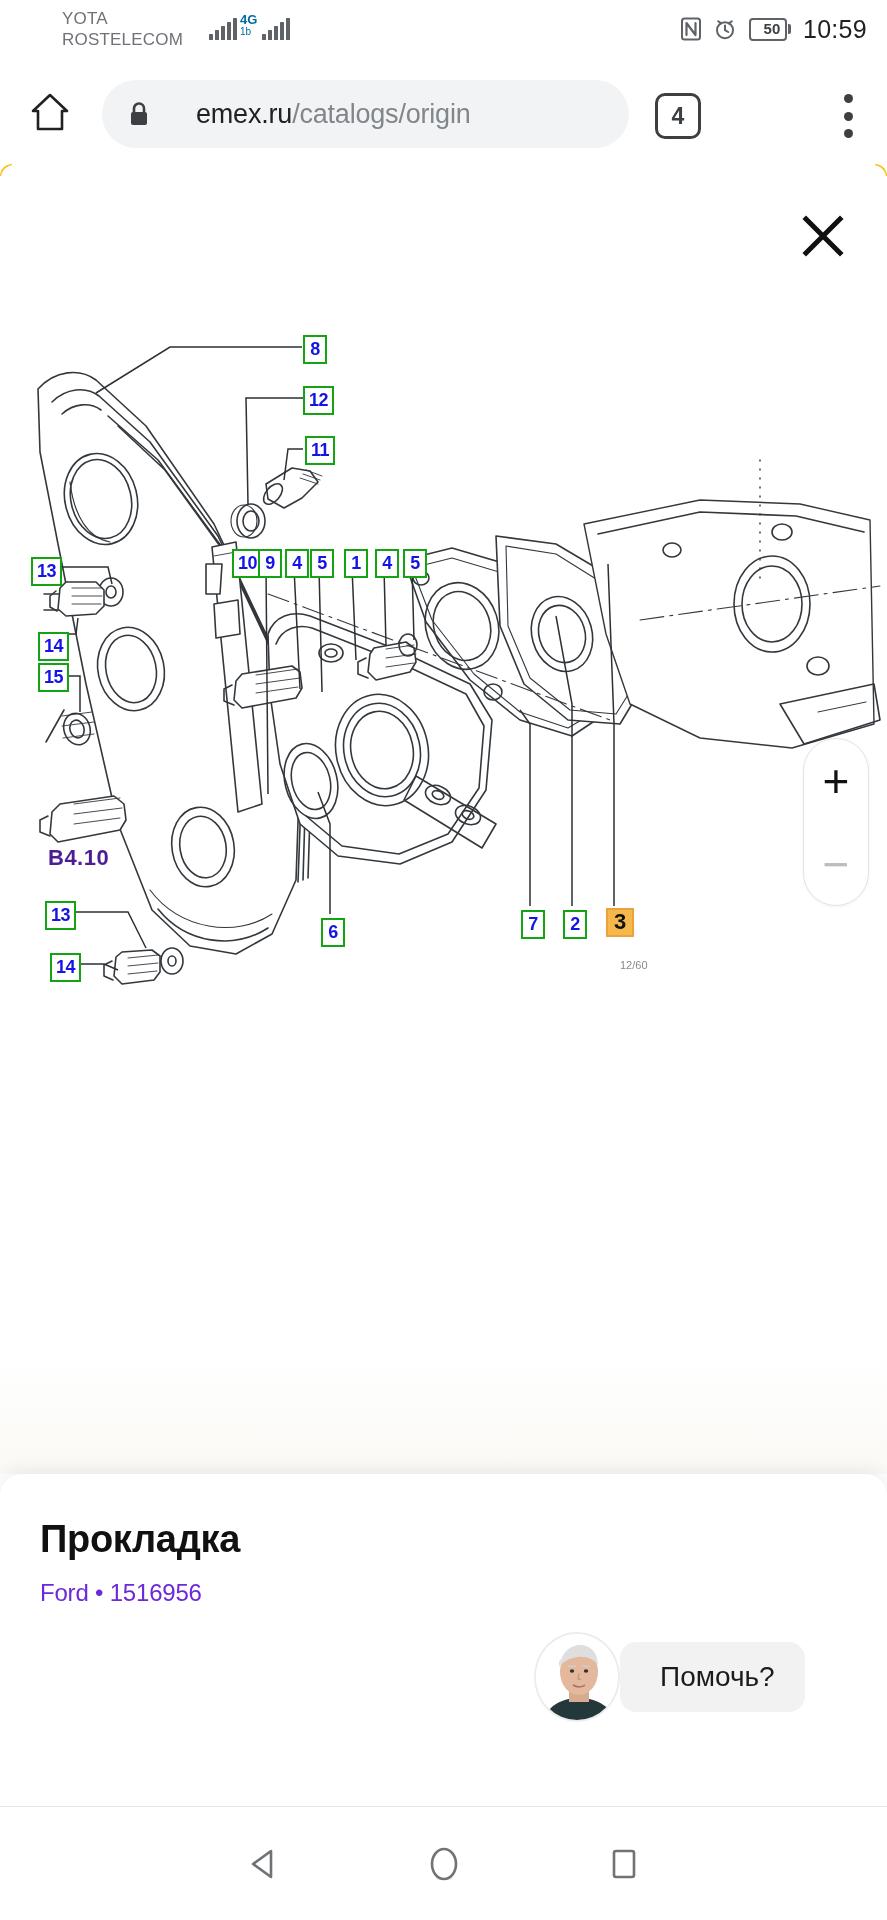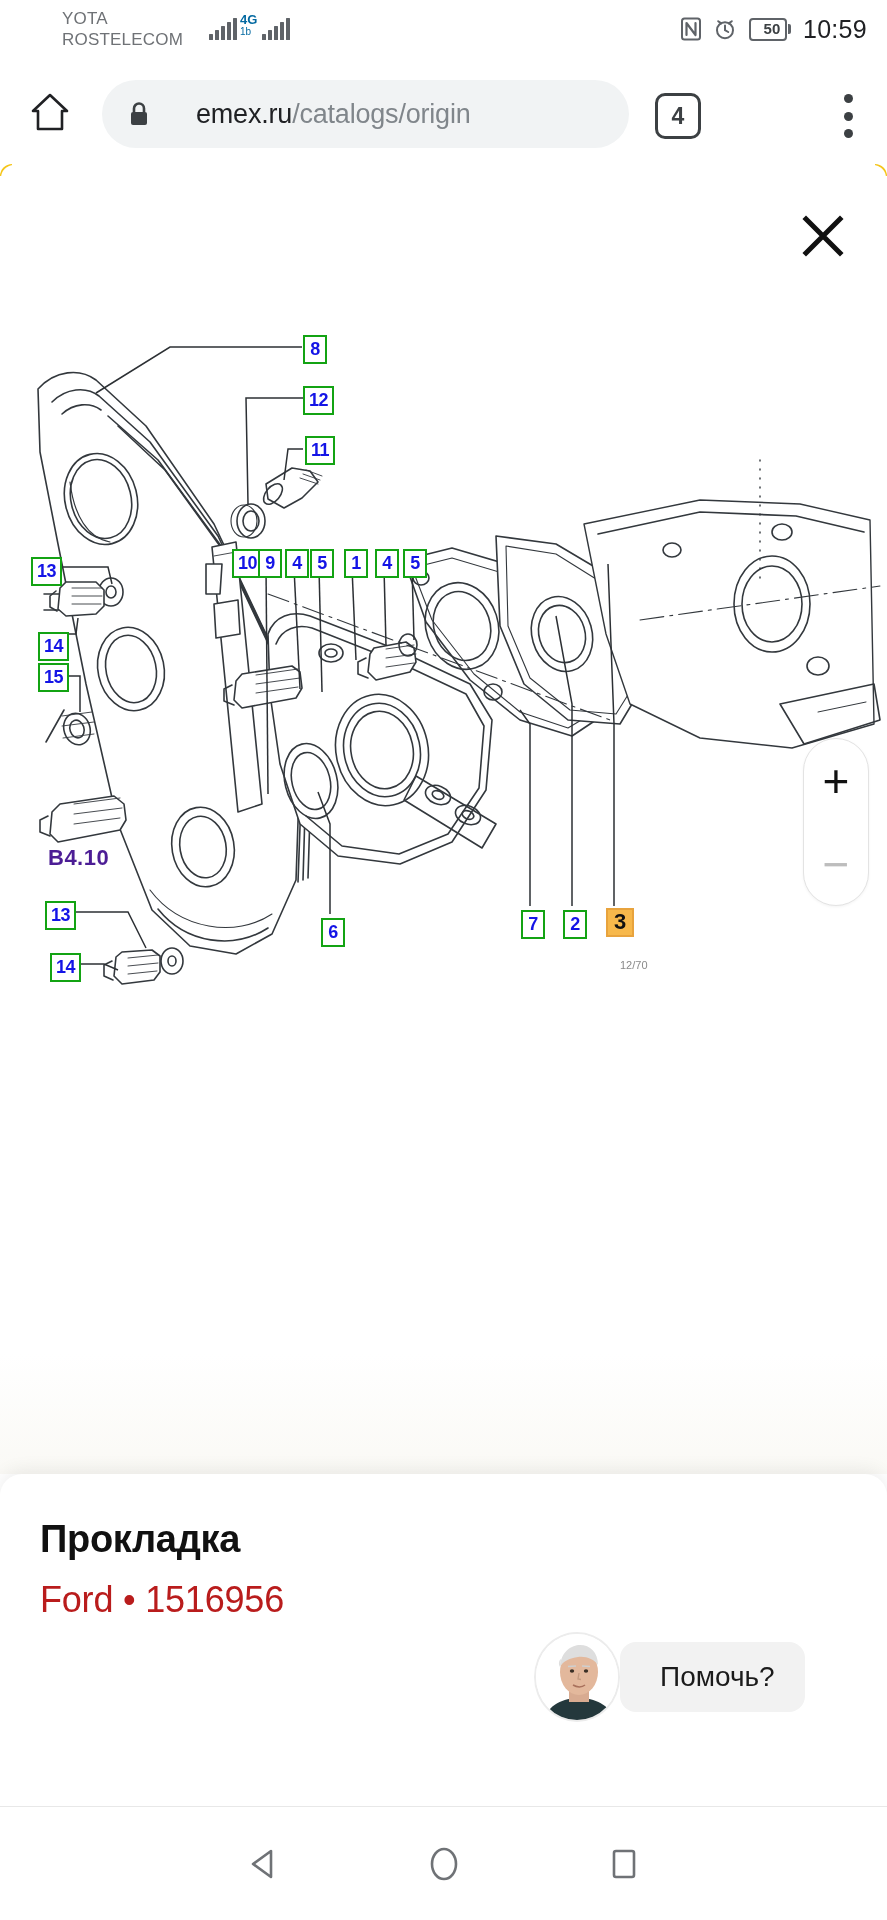--- a/index.html
+++ b/index.html
@@ -146,21 +146,21 @@
     position:absolute; left:0; top:1474px; width:887px; height:332px;
     background:#fff; border-top-left-radius: 22px; border-top-right-radius: 22px;
     box-shadow: 0 -4px 18px rgba(0,0,0,.07);
   }
   .prod-title {
     position:absolute; left:40px; top:44px;
     font-size: 38px; font-weight: 700; color:#111; letter-spacing:-.3px;
   }
   .prod-sub {
     position:absolute; left:40px; top:105px;
-    font-size: 36px; color:#b91c1c; letter-spacing:-.2px;
+    font-size: 24px; color:#6d28d9; letter-spacing:-.2px;
   }
   .price-btn {
     position:absolute; left: 40px; top: 163px; width: 206px; height: 78px;
     background:#FFCE33; border-radius: 12px; border:none;
     display:flex; align-items:center; justify-content:center;
     font-size: 31px; font-weight:700; color:#111; cursor:pointer;
     font-family: "Liberation Sans", sans-serif;
   }
   .avatar {
     position:absolute; left: 534px; top: 158px; width: 86px; height: 90px;
@@ -432,21 +432,21 @@
     <div class="lbl" style="left:403px; top:385px">5</div>
     <div class="lbl" style="left:45px;  top:737px">13</div>
     <div class="lbl" style="left:50px;  top:789px">14</div>
     <div class="lbl" style="left:321px; top:754px">6</div>
     <div class="lbl" style="left:521px; top:746px">7</div>
     <div class="lbl" style="left:563px; top:746px">2</div>
     <div class="lbl active" style="left:606px; top:744px">3</div>
 
     <div class="ref-lbl" style="left:48px; top:681px">B4.10</div>
 
-    <div class="tiny-note" style="left:620px; top:795px">12/70</div>
+    <div class="tiny-note" style="left:620px; top:795px">12/60</div>
 
     <div class="zoom-ctrl">
       <div class="zoom-plus">+</div>
       <div class="zoom-minus">−</div>
     </div>
 
     <div class="fade-bottom"></div>
   </div>
 
   <div class="bottomcard">

